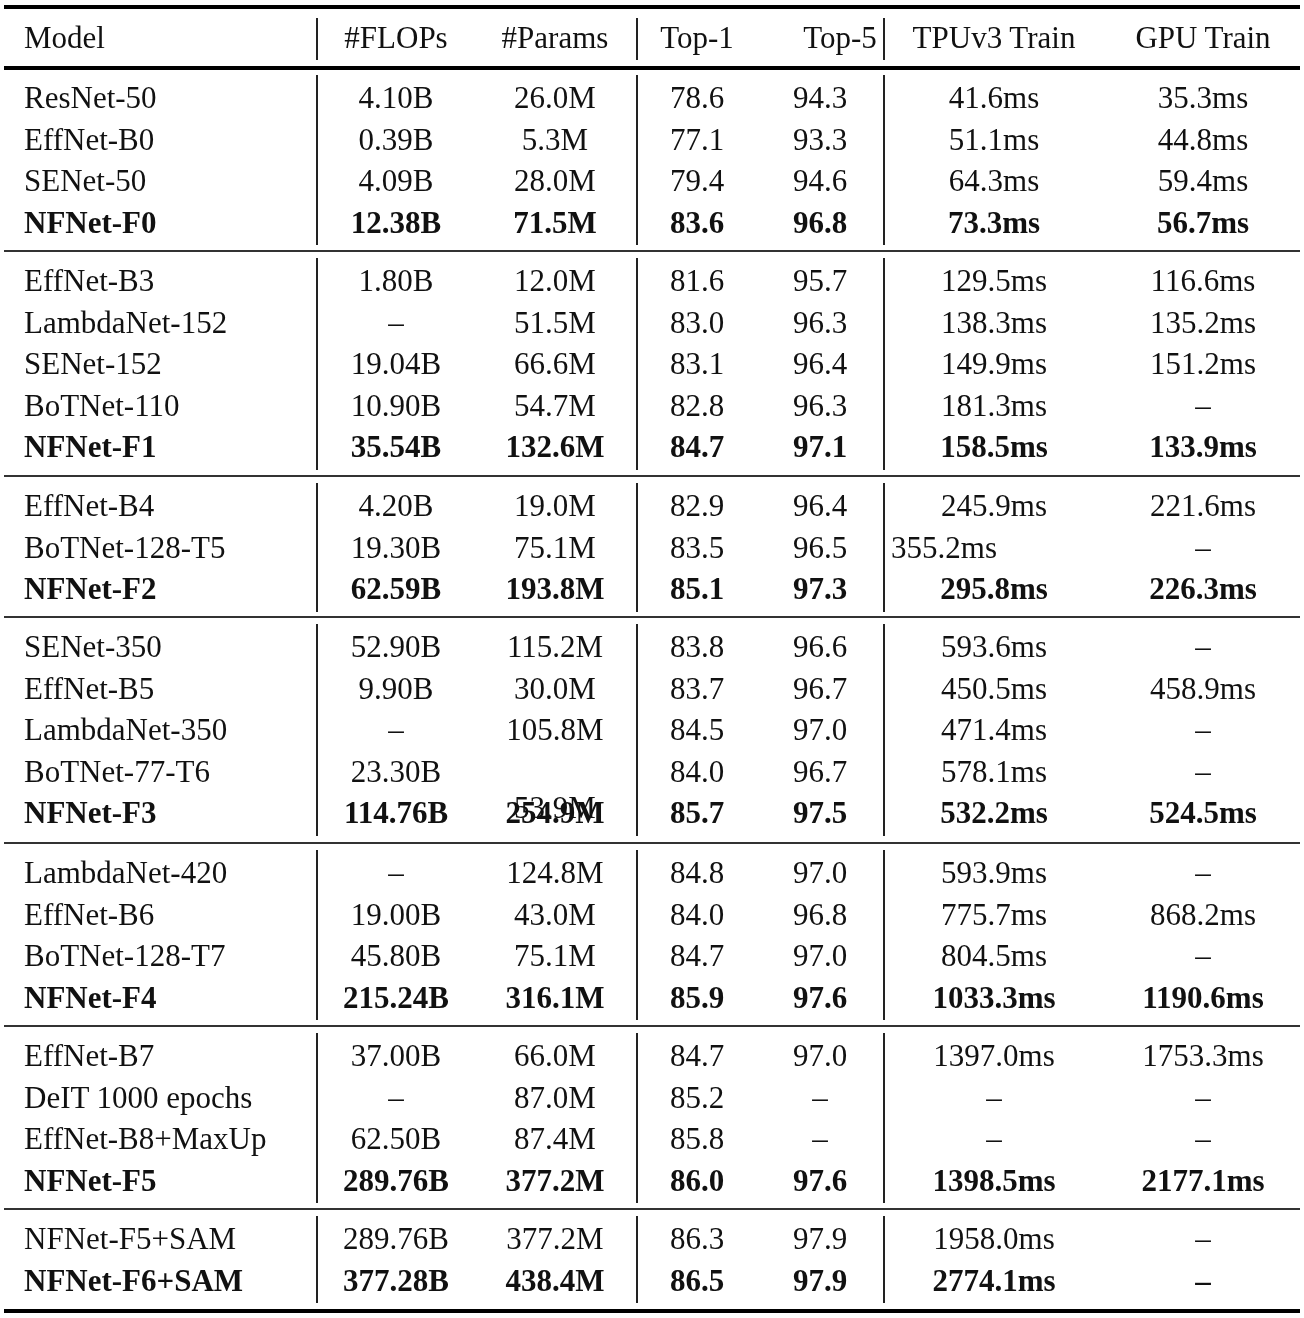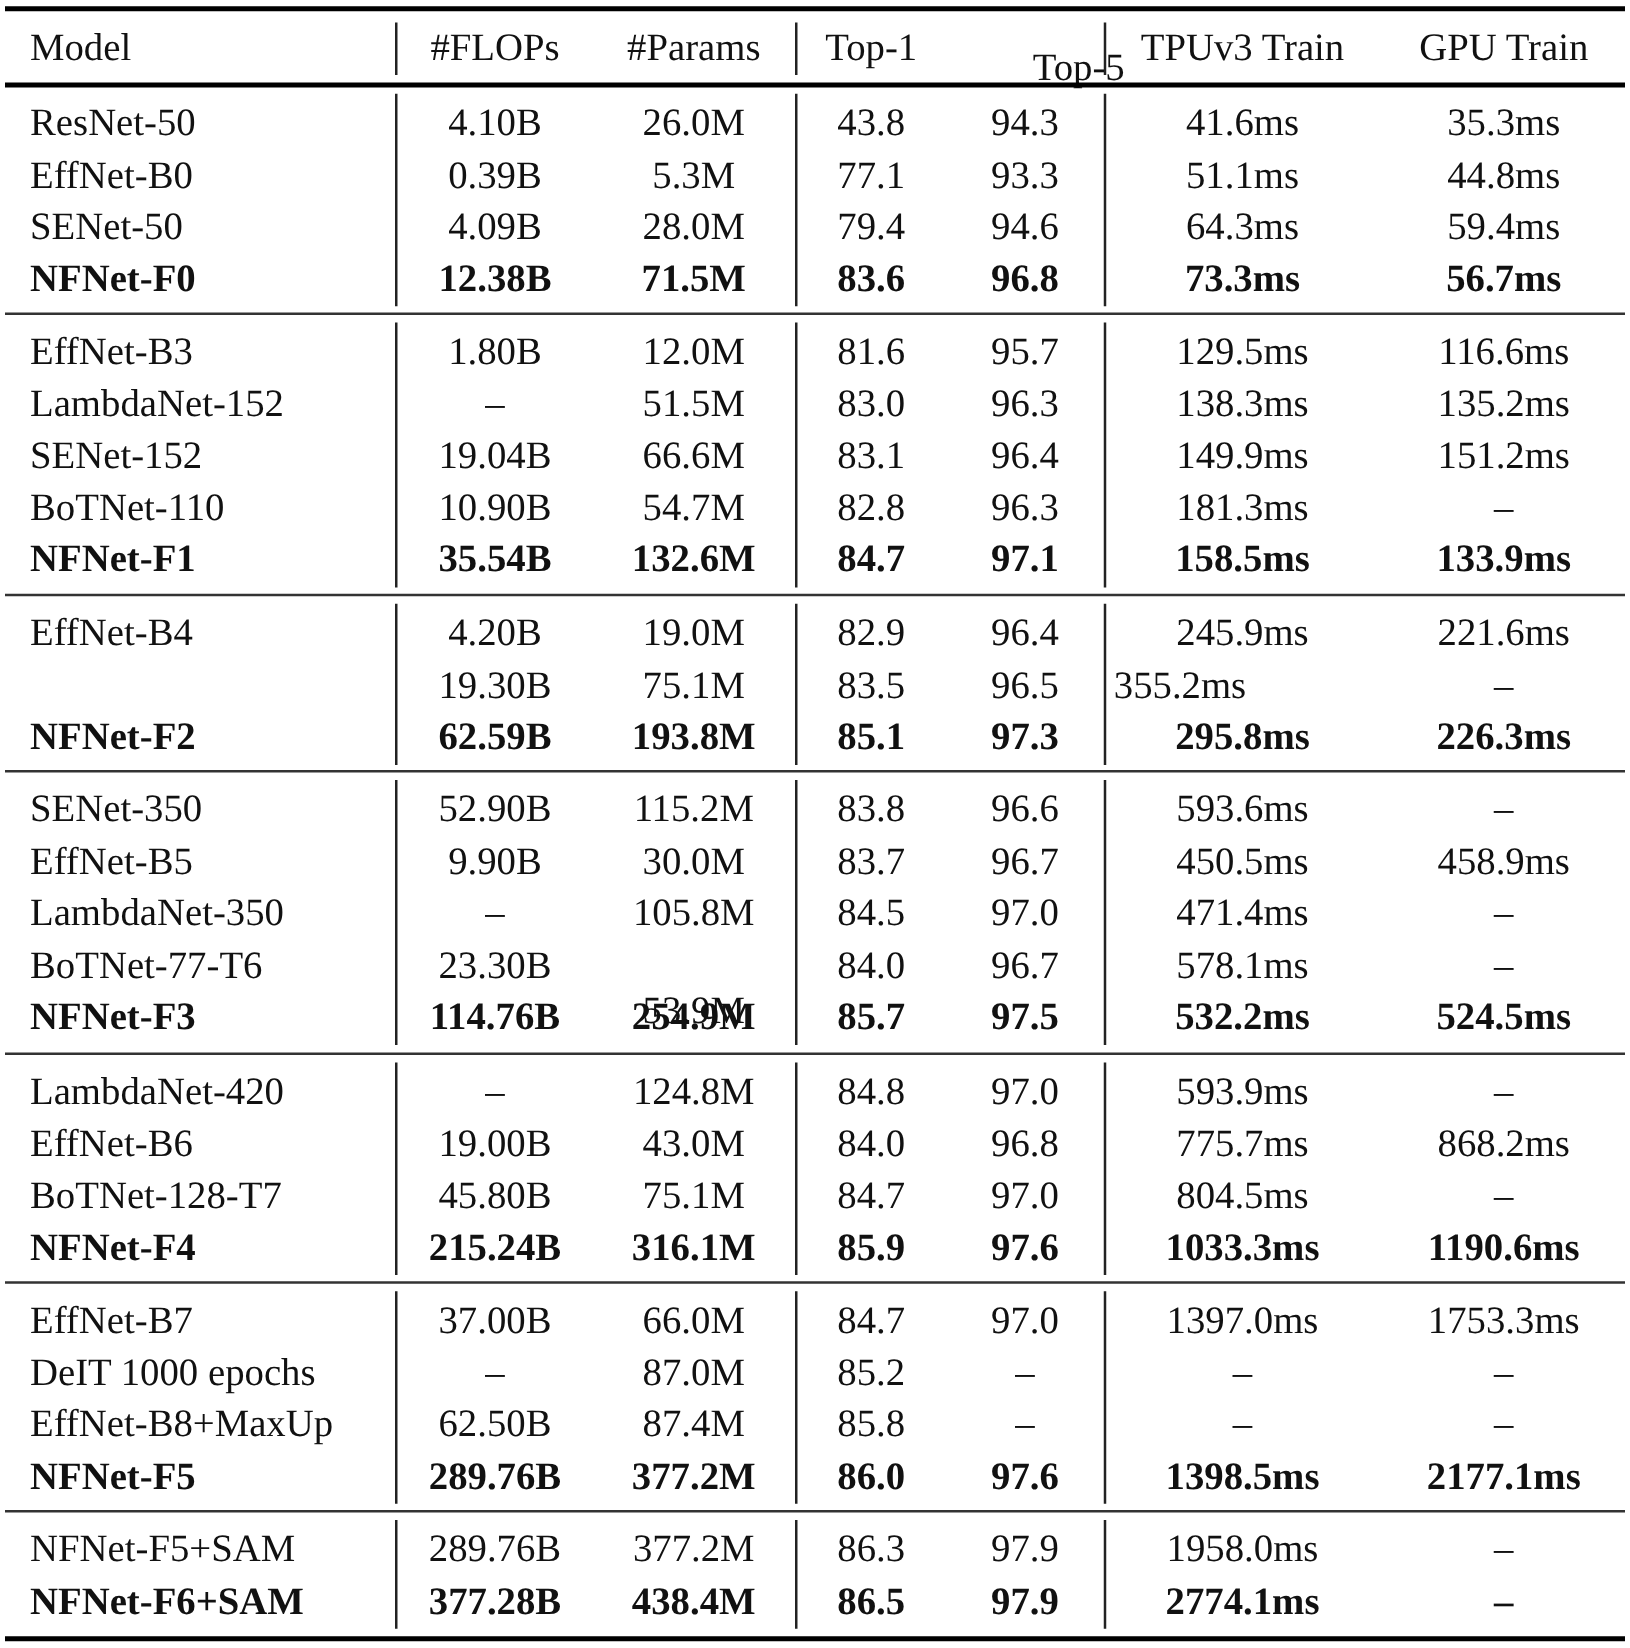--- a/index.html
+++ b/index.html
@@ -21,37 +21,37 @@
 
 <div class="tbl" id="tbl">
 
   <div class="rule-thick" style="top:5px;"></div>
 
   <div class="hdr">
     <span class="cell c-model">Model</span>
     <span class="cell c-center" style="left:396px;">#FLOPs</span>
     <span class="cell c-center" style="left:555px;">#Params</span>
     <span class="cell c-center" style="left:697px;">Top-1</span>
-    <span class="cell c-center" style="left:863px;margin-top:16px;">Top-5</span>
+    <span class="cell c-center" style="left:840px;">Top-5</span>
     <span class="cell c-center" style="left:994px;">TPUv3 Train</span>
     <span class="cell c-center" style="left:1203px;">GPU Train</span>
   </div>
 
   <div class="vrule" style="left:316px;top:18px;height:42px;"></div>
   <div class="vrule" style="left:636px;top:18px;height:42px;"></div>
   <div class="vrule" style="left:883px;top:18px;height:42px;"></div>
 
   <div class="rule-thick" style="top:66px;"></div>
 
   <div id="body-rows">
       <div class="row" style="top: 77px;">
         <span class="cell c-model">ResNet-50</span>
         <span class="cell c-center" style="left: 396px;">4.10B</span>
         <span class="cell c-center" style="left: 555px;">26.0M</span>
-        <span class="cell c-center" style="left: 697px;">43.8</span>
+        <span class="cell c-center" style="left: 697px;">78.6</span>
         <span class="cell c-center" style="left: 820px;">94.3</span>
         <span class="cell c-center" style="left: 994px;">41.6ms</span>
         <span class="cell c-center" style="left: 1203px;">35.3ms</span>
       </div>
       <div class="row" style="top: 118.5px;">
         <span class="cell c-model">EffNet-B0</span>
         <span class="cell c-center" style="left: 396px;">0.39B</span>
         <span class="cell c-center" style="left: 555px;">5.3M</span>
         <span class="cell c-center" style="left: 697px;">77.1</span>
         <span class="cell c-center" style="left: 820px;">93.3</span>
@@ -132,20 +132,21 @@
       <div class="row" style="top: 485px; padding-left: 28px;">
         <span class="cell c-model">EffNet-B4</span>
         <span class="cell c-center" style="left: 396px;">4.20B</span>
         <span class="cell c-center" style="left: 555px;">19.0M</span>
         <span class="cell c-center" style="left: 697px;">82.9</span>
         <span class="cell c-center" style="left: 820px;">96.4</span>
         <span class="cell c-center" style="left: 994px;">245.9ms</span>
         <span class="cell c-center" style="left: 1203px;">221.6ms</span>
       </div>
       <div class="row" style="top: 526.5px;">
+        <span class="cell c-model">BoTNet-128-T5</span>
         <span class="cell c-center" style="left: 396px;">19.30B</span>
         <span class="cell c-center" style="left: 555px;">75.1M</span>
         <span class="cell c-center" style="left: 697px;">83.5</span>
         <span class="cell c-center" style="left: 820px;">96.5</span>
         <span class="cell c-center" style="left: 944px;">355.2ms</span>
         <span class="cell c-center" style="left: 1203px;">–</span>
       </div>
       <div class="row bold" style="top: 568px;">
         <span class="cell c-model">NFNet-F2</span>
         <span class="cell c-center" style="left: 396px;">62.59B</span>

